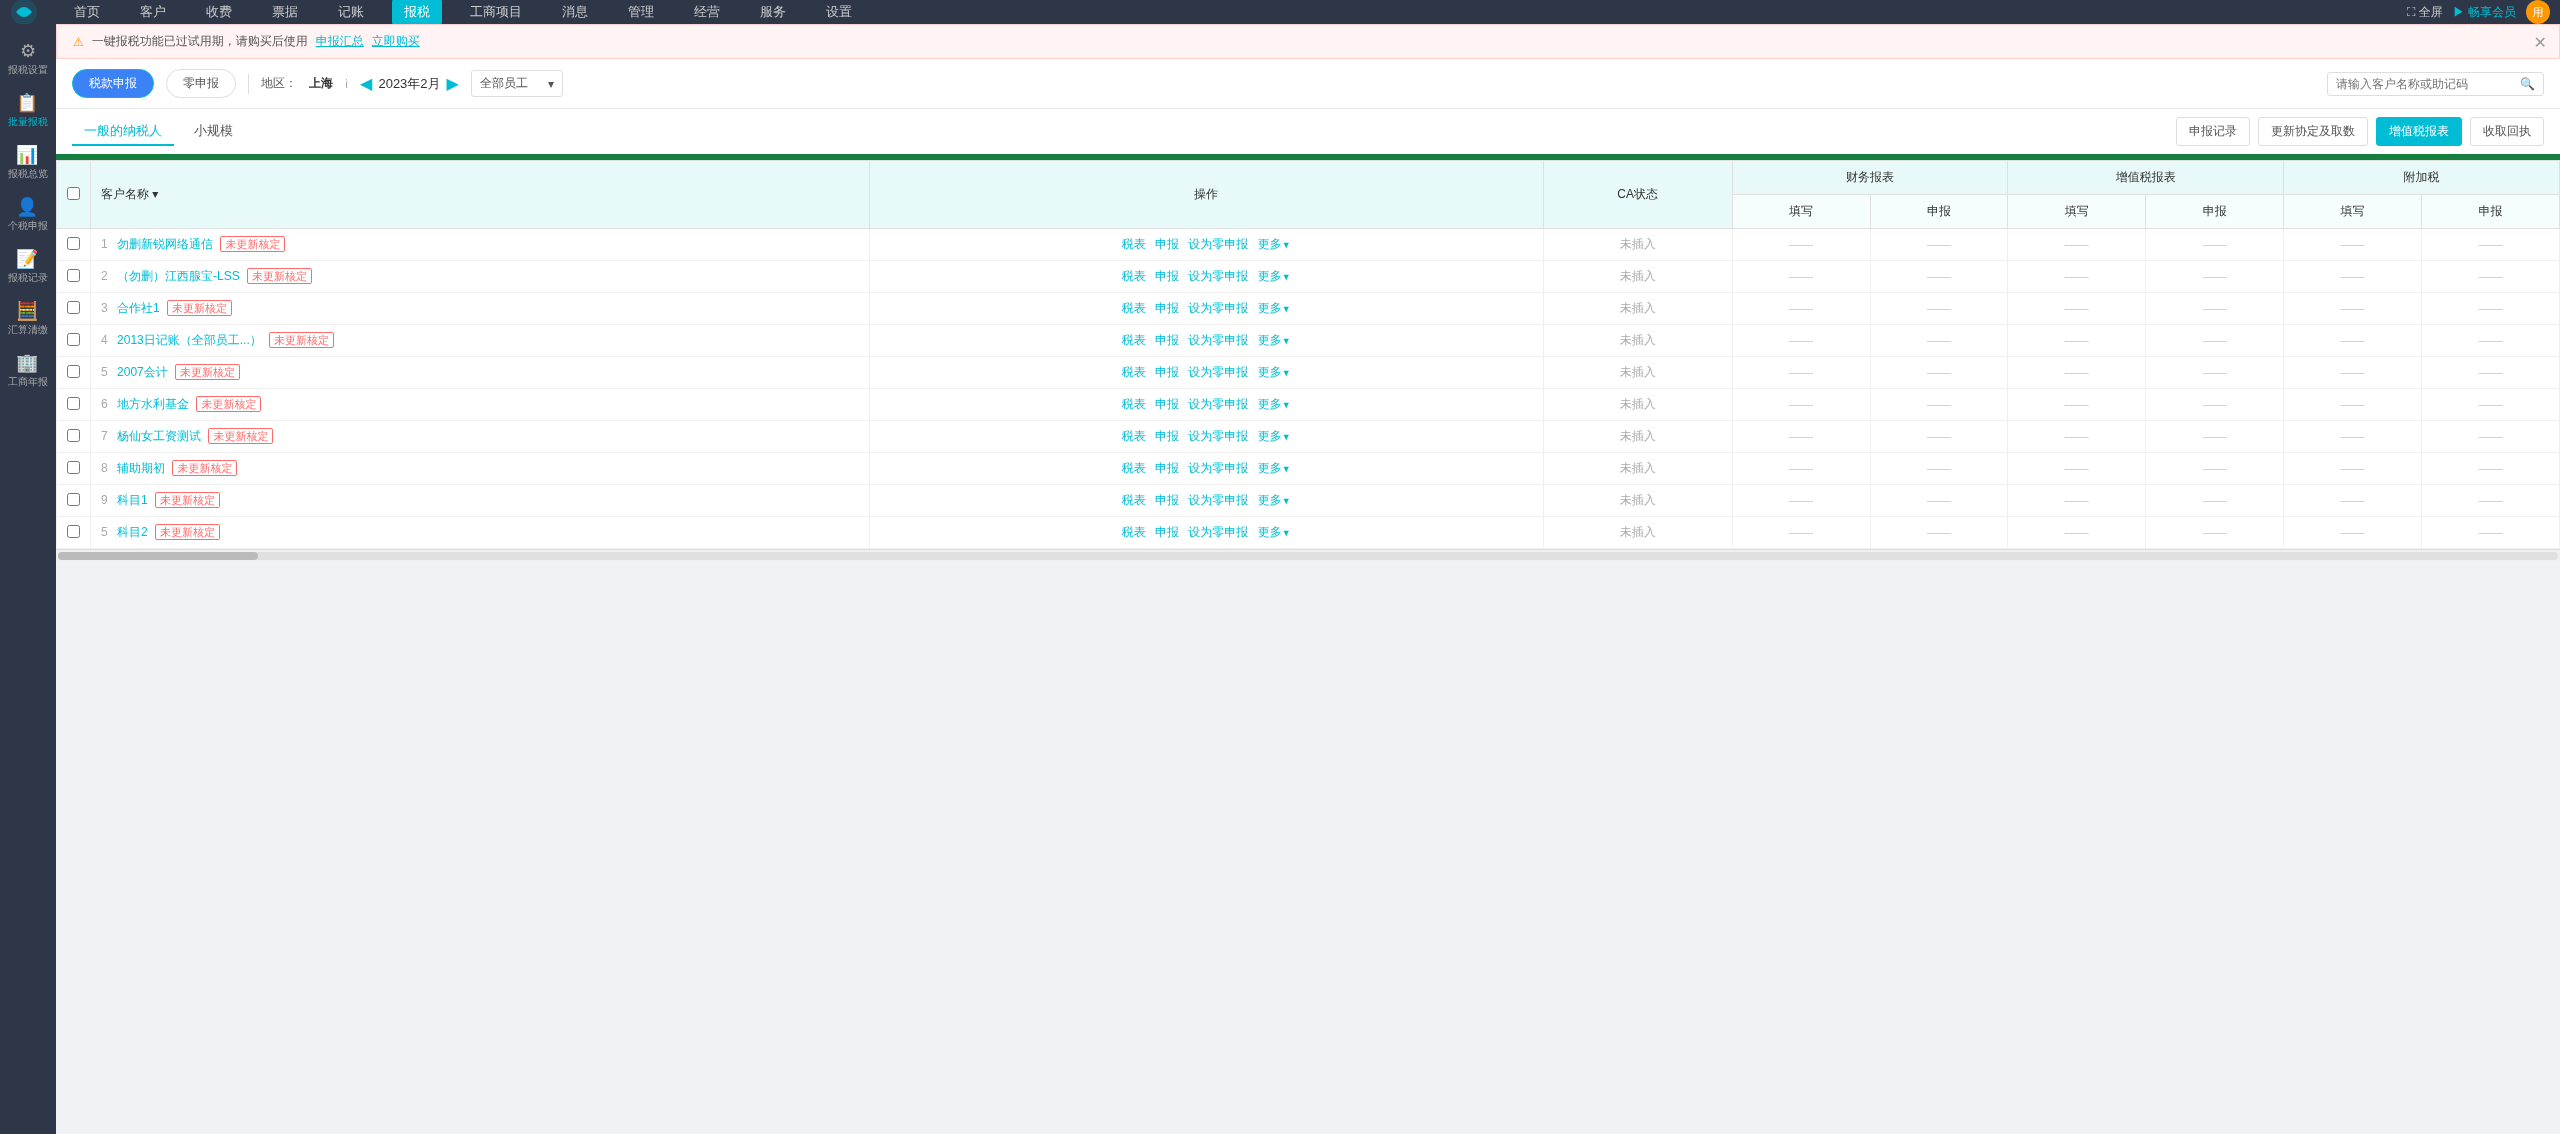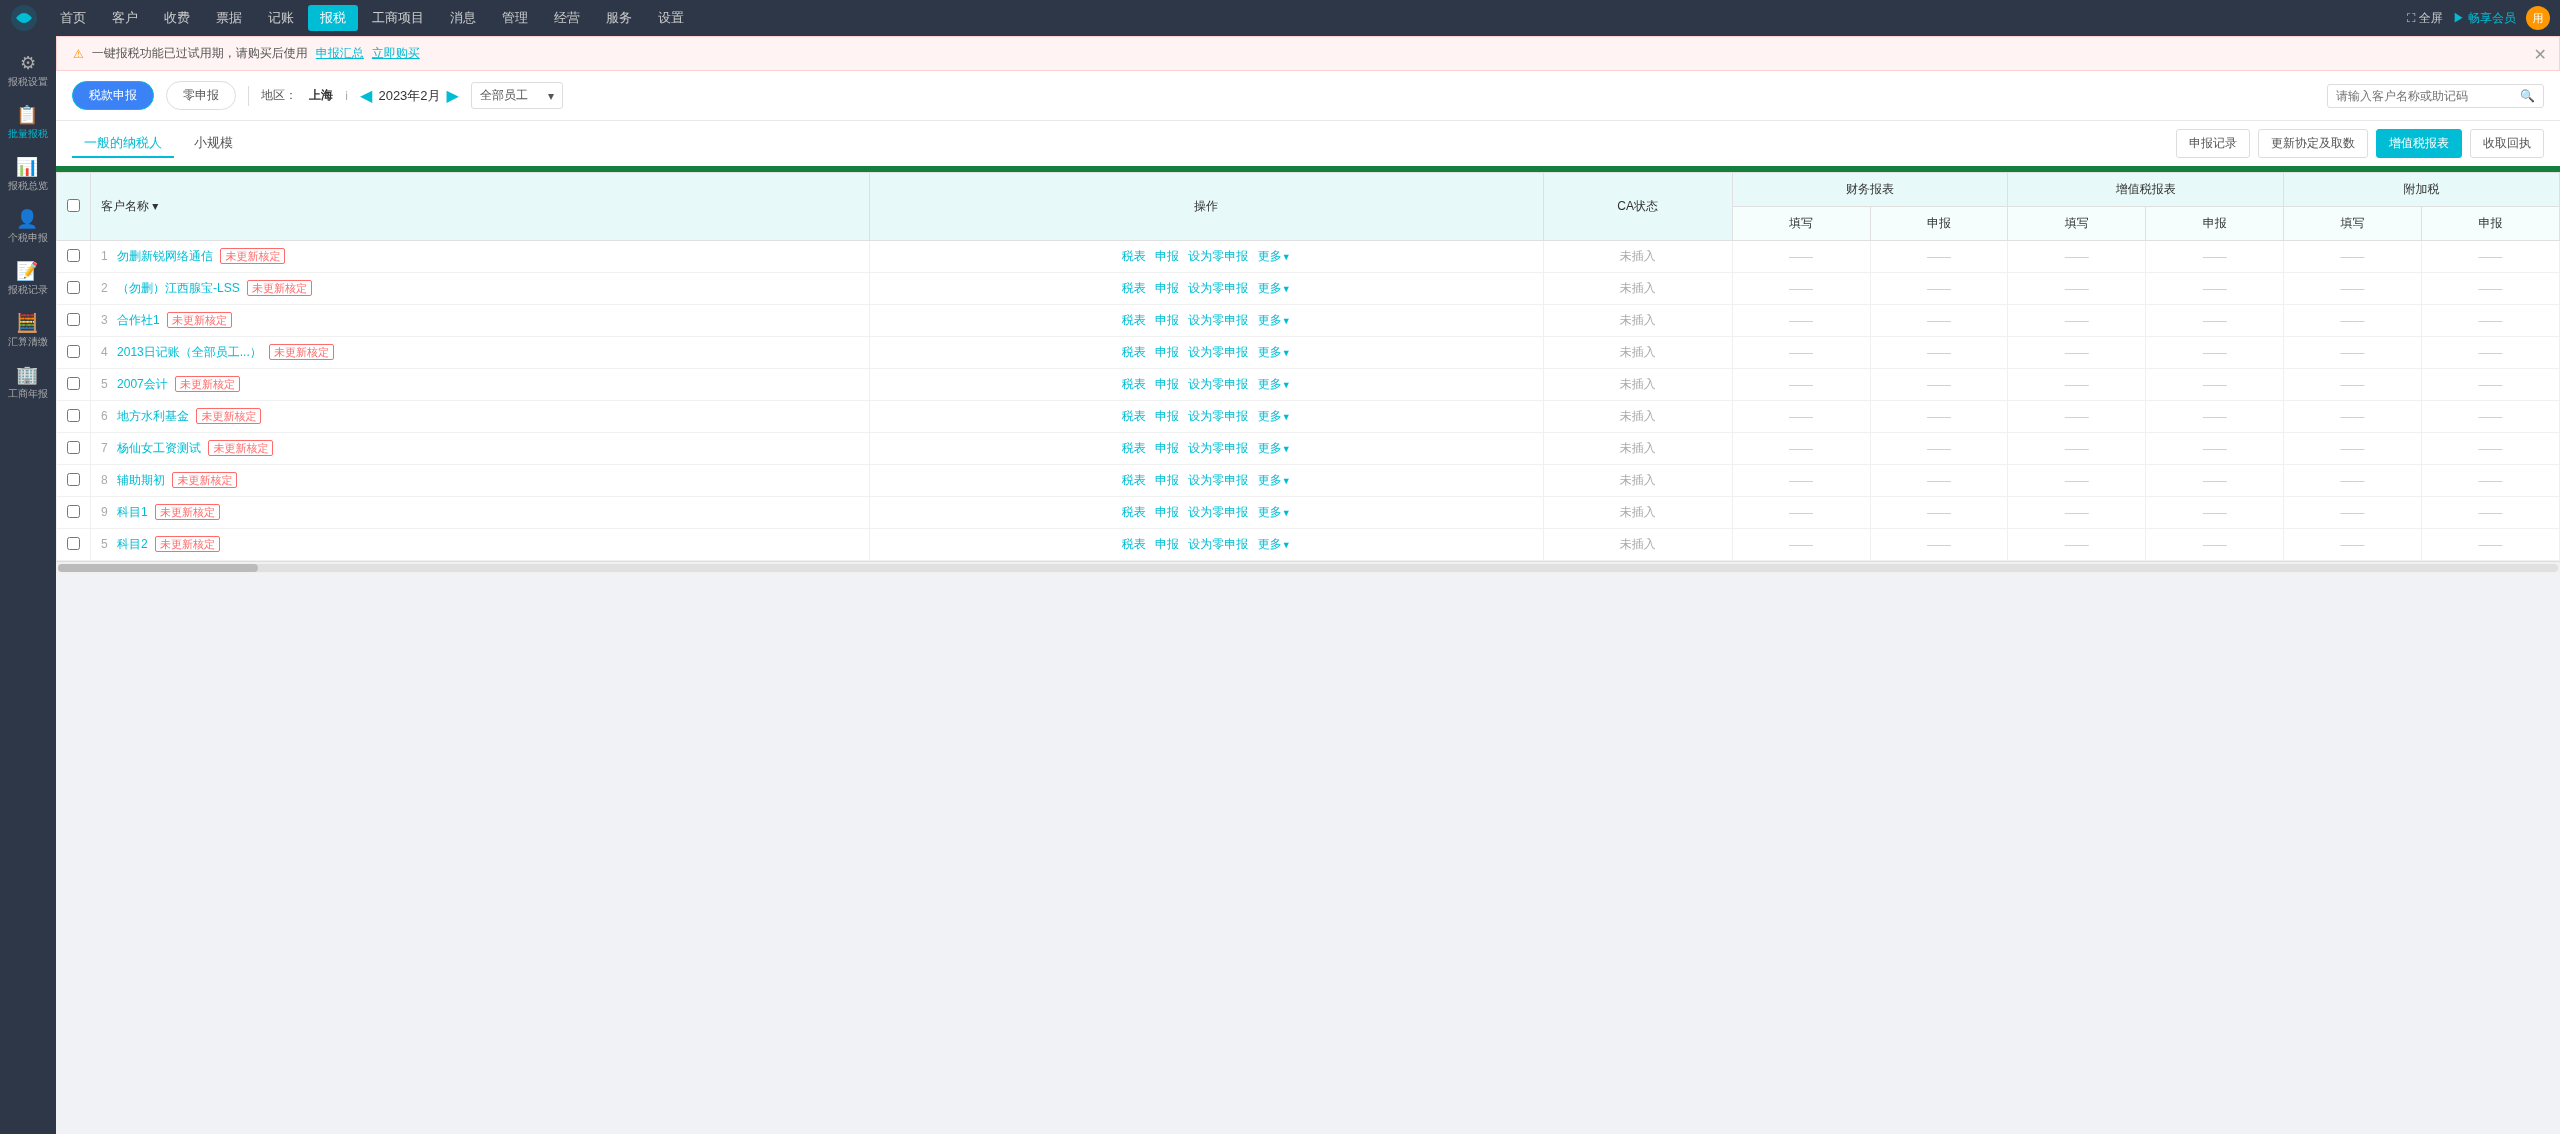--- a/index.html
+++ b/index.html
@@ -1,19 +1,19 @@
 <!DOCTYPE html>
 <html><head>
   <meta charset="utf-8">
   <style>
     * { box-sizing: border-box; margin: 0; padding: 0; }
     body { font-family: 'Microsoft YaHei', Arial, sans-serif; font-size: 12px; background: #f0f0f0; display: flex; flex-direction: column; height: 100vh; overflow: hidden; }
 
     
-    .top-nav { background: #2d3748; height: 36px; display: flex; align-items: center; padding: 0 10px; gap: 2px; flex-shrink: 0; }
+    .top-nav { background: #2d3748; height: 24px; display: flex; align-items: center; padding: 0 10px; gap: 16px; flex-shrink: 0; }
     .top-nav-logo { width: 28px; height: 28px; margin-right: 8px; }
     .top-nav-logo svg { width: 100%; height: 100%; }
     .top-nav-item { color: #ccc; padding: 4px 12px; font-size: 13px; cursor: pointer; border-radius: 3px; }
     .top-nav-item.active { background: #00bcd4; color: #fff; }
     .top-nav-right { margin-left: auto; display: flex; align-items: center; gap: 10px; color: #ccc; font-size: 12px; text-align: center; }
     .top-nav-right span { cursor: pointer; }
 
     
     .main-layout { display: flex; flex: 1; overflow: hidden; }
 

